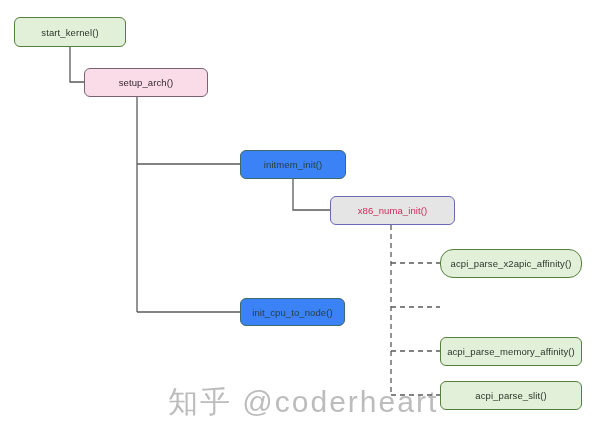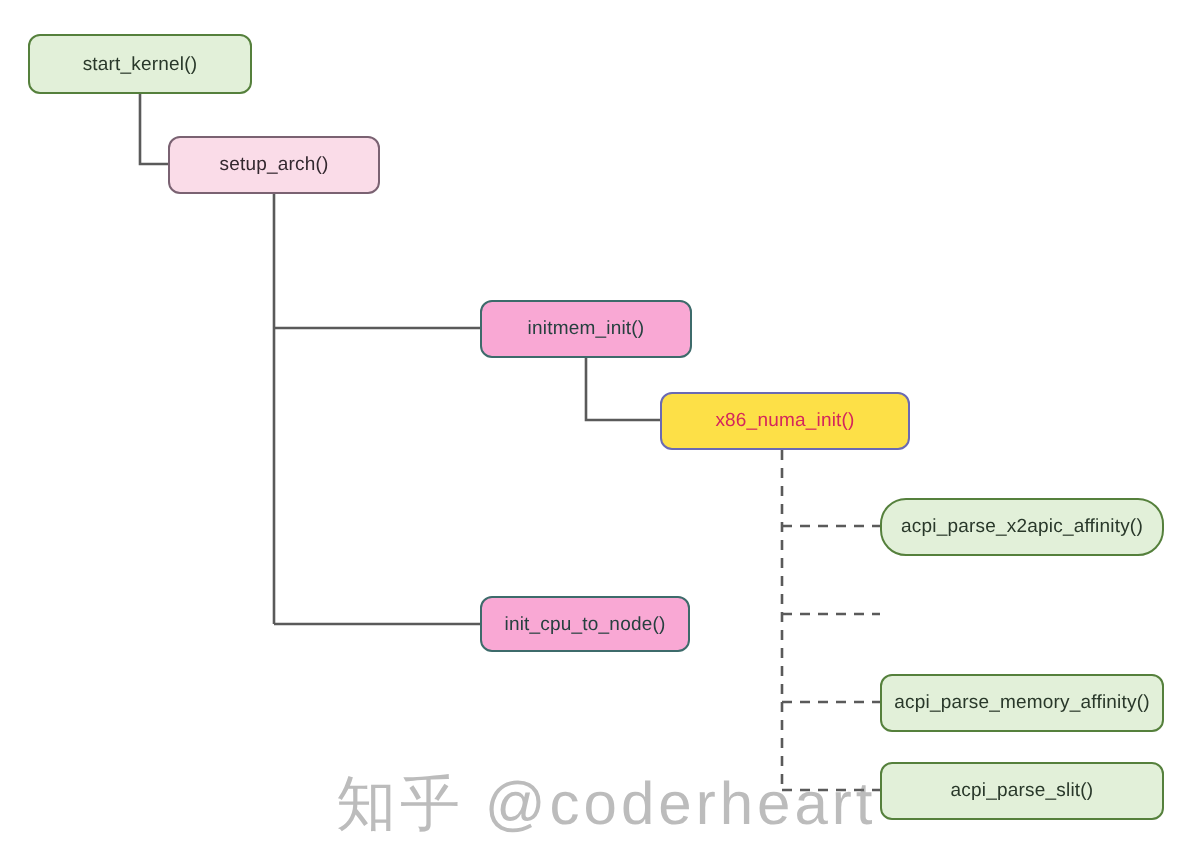--- a/index.html
+++ b/index.html
@@ -29,26 +29,26 @@
     background:#e2f0d9;
     border:1.2px solid #55803c;
     color:#29382a;
   }
   .n-pink{
     background:#fadce8;
     border:1.2px solid #7a6272;
     color:#33282f;
   }
   .n-teal{
-    background:#f9a8d4;
+    background:#3b82f6;
     border:1.2px solid #3d6b6b;
     color:#26403f;
   }
   .n-lav{
-    background:#fde047;
+    background:#e5e5e5;
     border:1.2px solid #6a6ab4;
     color:#d4265c;
   }
 
   .watermark{
     position:absolute;
     left:168px;top:382px;
     font-size:30px;
     font-family:Liberation Sans, sans-serif;
     color:rgba(110,110,110,.46);
@@ -83,21 +83,21 @@
       <path d="M391,307 L440,307"></path>
       <path d="M391,351 L440,351"></path>
       <path d="M391,395 L440,395"></path>
     </g>
   </svg>
 
   <div class="node n-green" style="left:14px;top:17px;width:112px;height:30px;">
     <span class="lbl">start_kernel()</span>
   </div>
 
-  <div class="node n-pink" style="left:84px;top:68px;width:106px;height:29px;">
+  <div class="node n-pink" style="left:84px;top:68px;width:124px;height:29px;">
     <span class="lbl">setup_arch()</span>
   </div>
 
   <div class="node n-teal" style="left:240px;top:150px;width:106px;height:29px;">
     <span class="lbl">initmem_init()</span>
   </div>
 
   <div class="node n-lav" style="left:330px;top:196px;width:125px;height:29px;">
     <span class="lbl">x86_numa_init()</span>
   </div>

